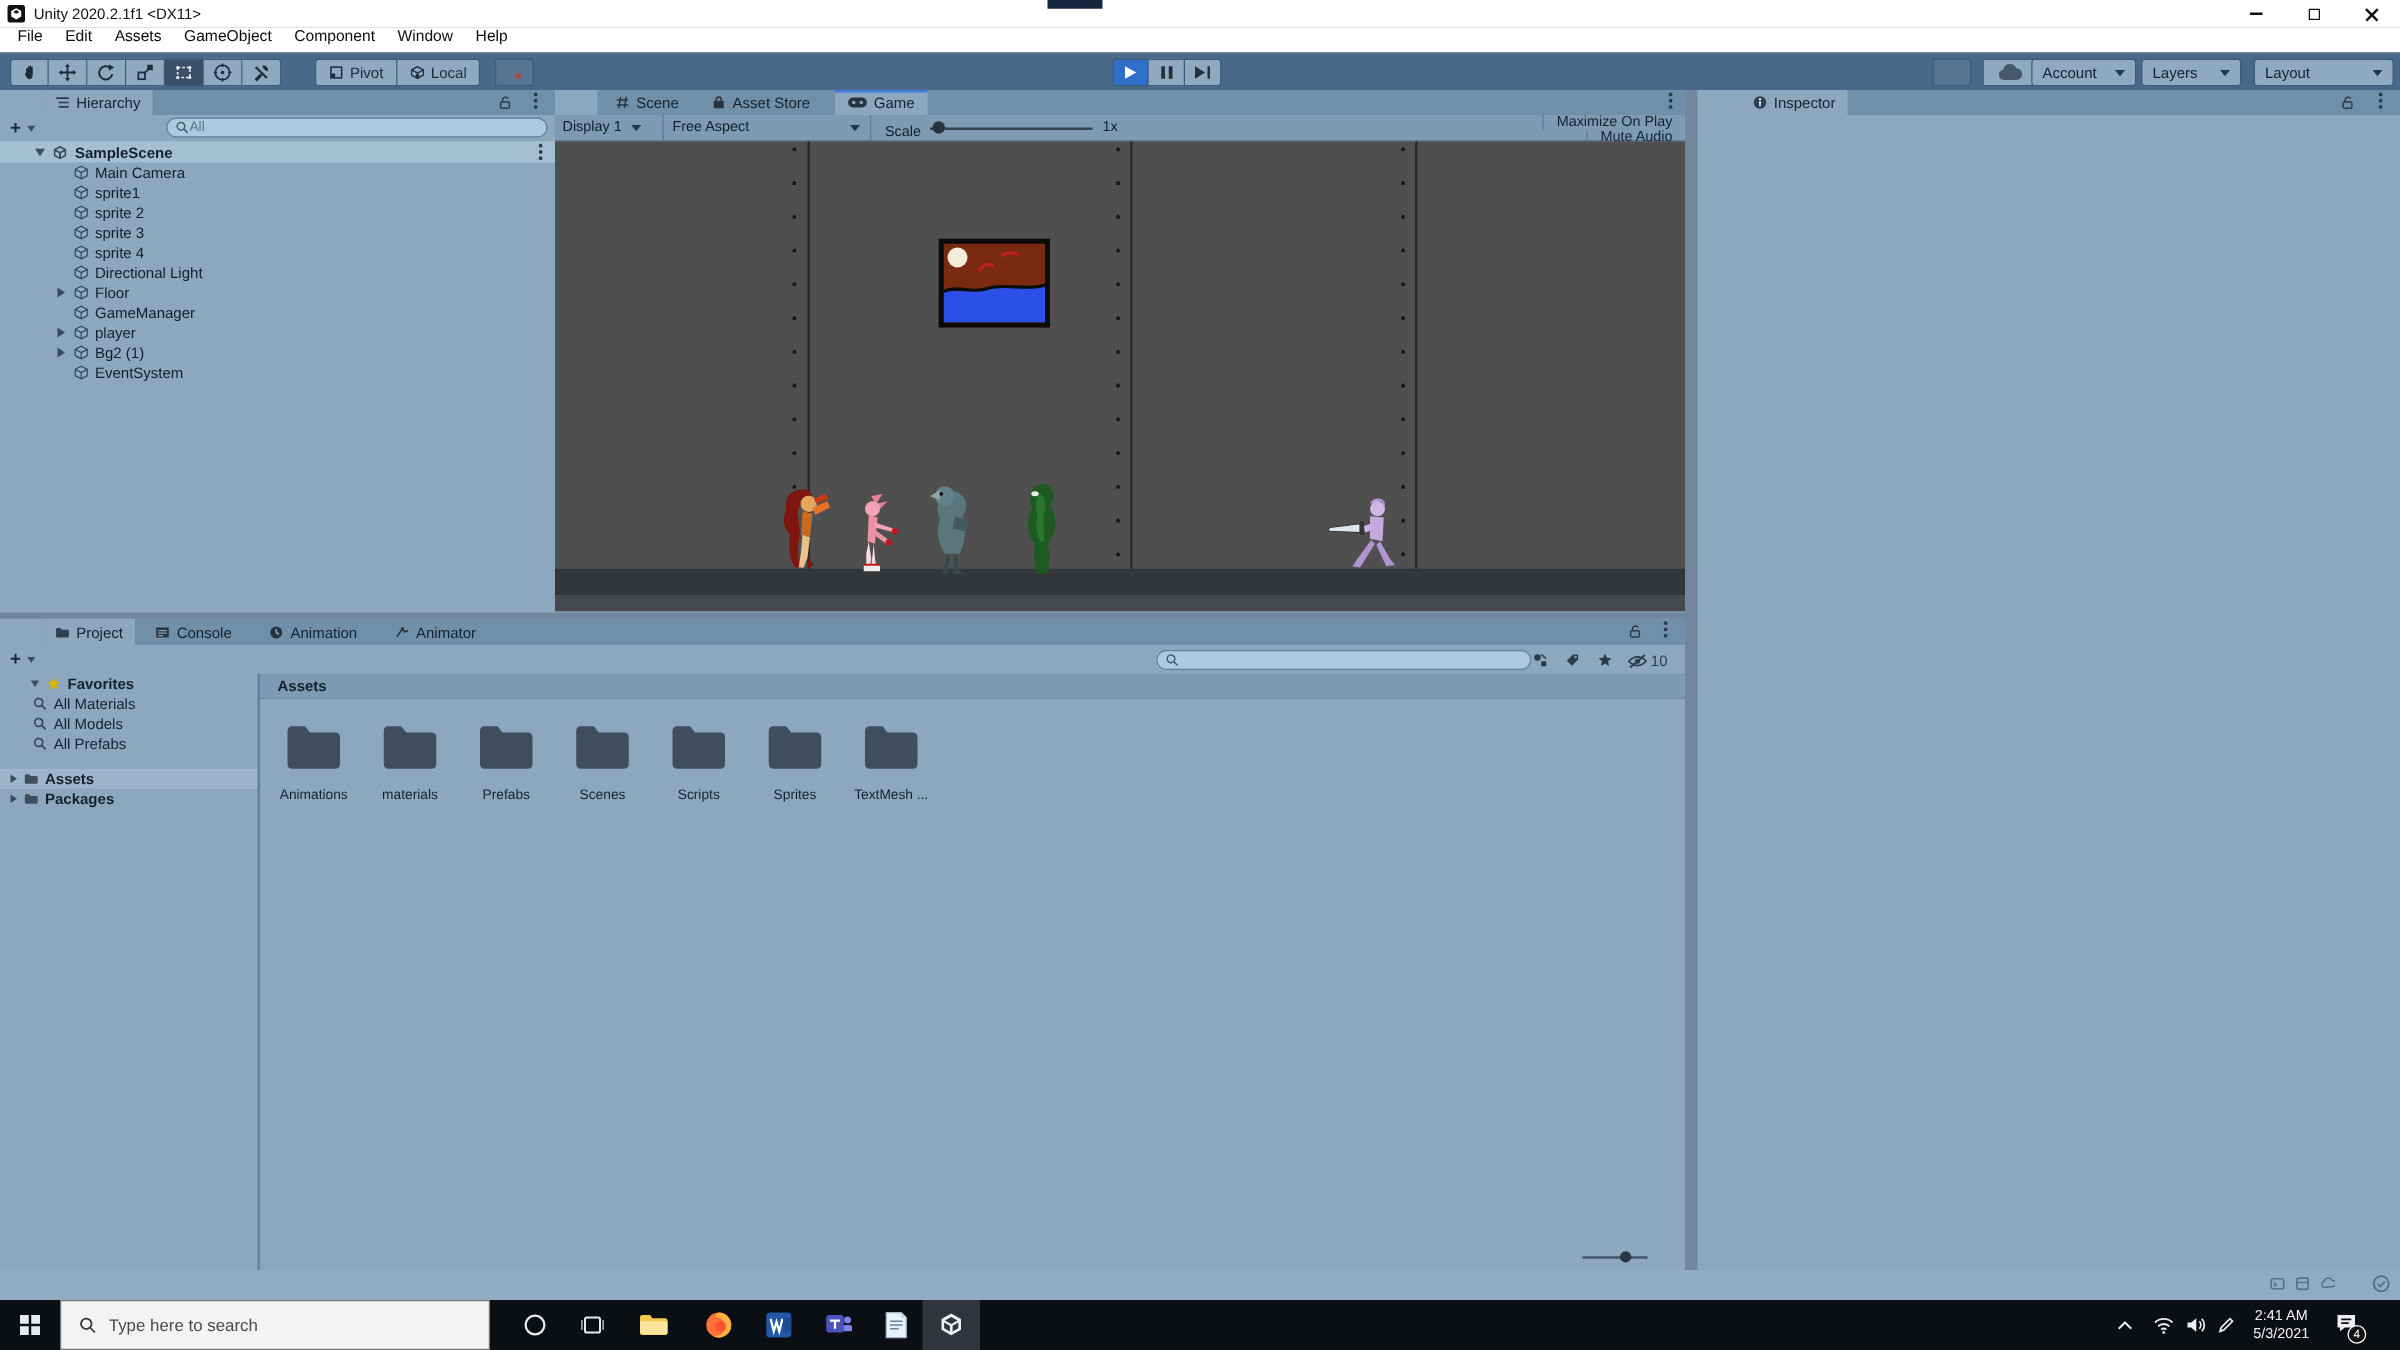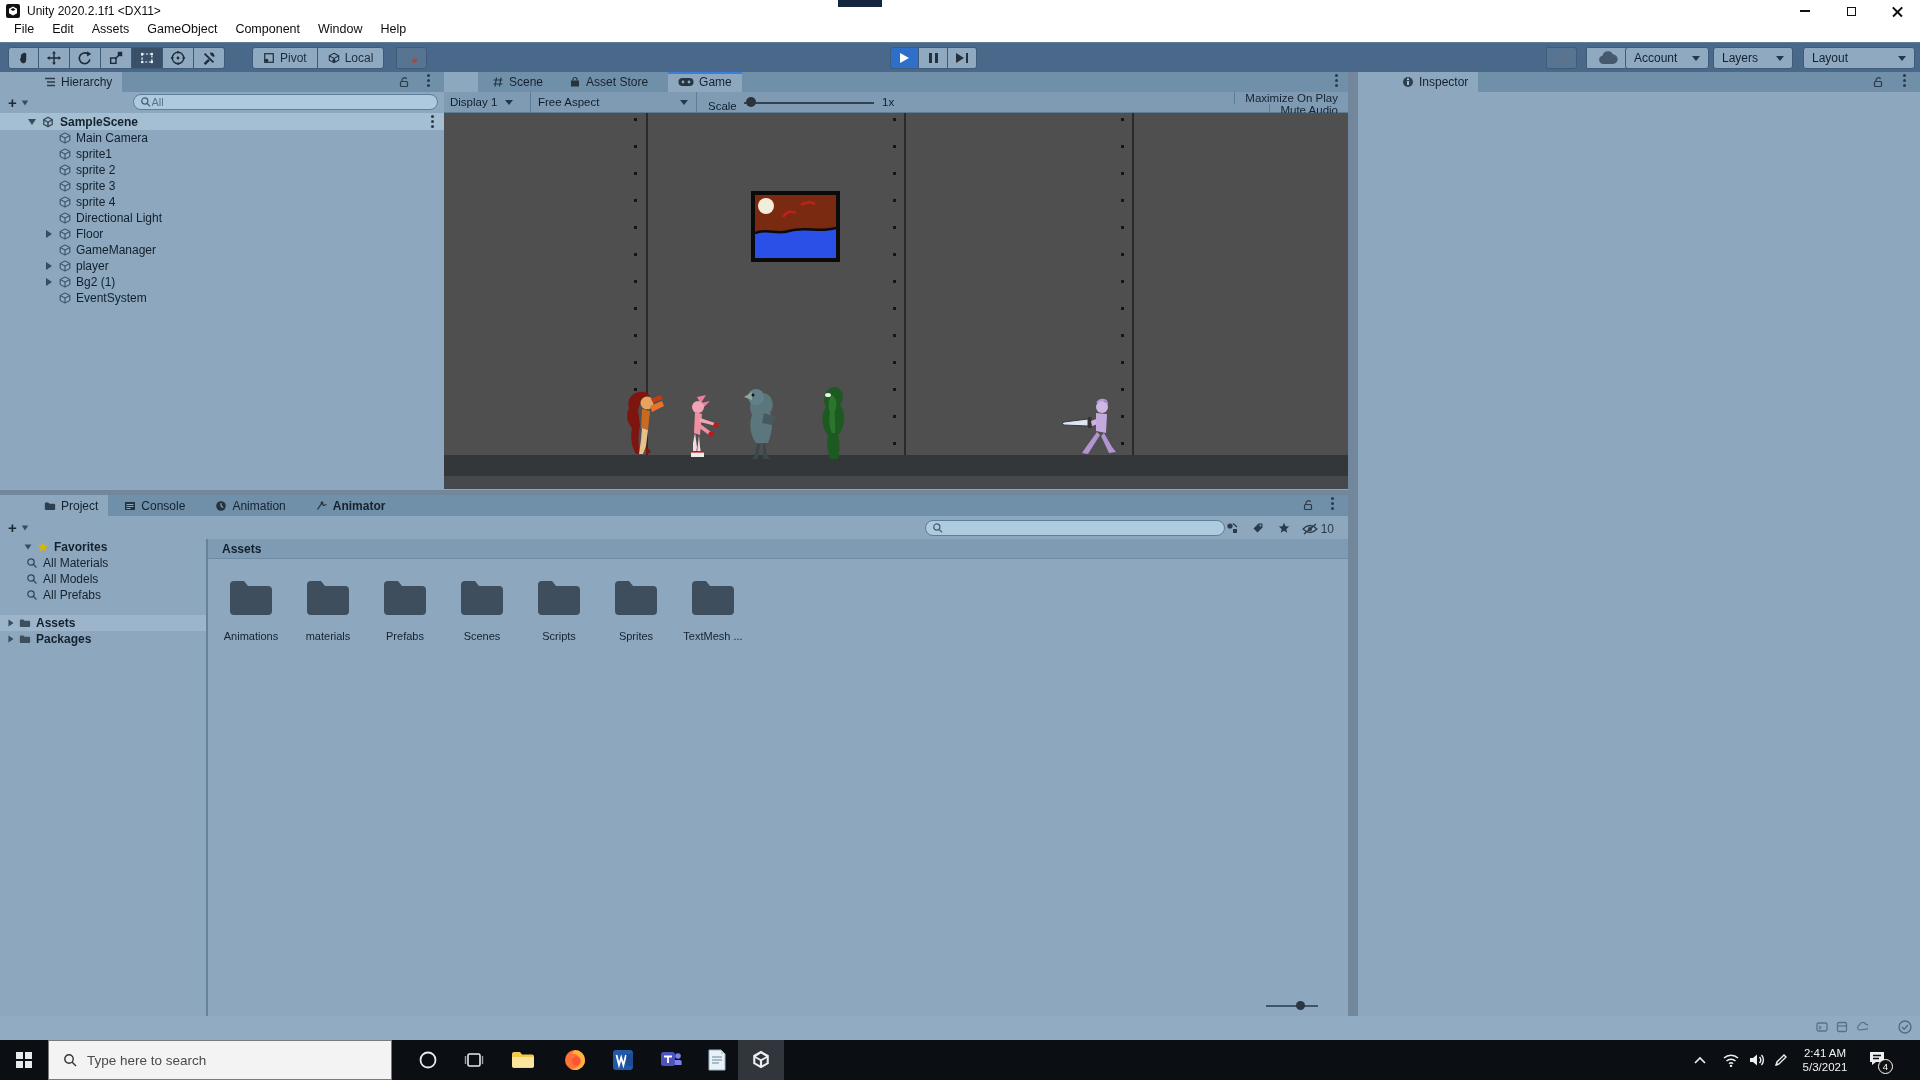--- a/index.html
+++ b/index.html
@@ -643,21 +643,21 @@
           </svg>
         <span>Console</span>
       </div>
       <div class="tab" style="margin-left:10px;">
         <svg class="i12" viewBox="0 0 12 12">
             <circle cx="6" cy="6" r="4.8" fill="#26343F"></circle>
             <path d="M6,3.2 V6 L8.2,7.4" stroke="#8CA7BE" stroke-width="1.2" fill="none"></path>
           </svg>
         <span>Animation</span>
       </div>
-      <div class="tab" style="margin-left:10px;font-weight:bold;">
+      <div class="tab" style="margin-left:10px;">
         <svg class="i12" viewBox="0 0 12 12">
             <path d="M1.5,9.5 L6,3 L7.5,5.5 L10.5,4.5" fill="none" stroke="#26343F" stroke-width="1.3"></path>
             <circle cx="6" cy="3" r="1.4" fill="#26343F"></circle>
           </svg>
         <span>Animator</span>
       </div>
       <div class="bar-ico" style="right:34px;">
         <svg class="i12" viewBox="0 0 12 12">
             <rect x="2.5" y="5.5" width="7" height="5" rx="1" fill="none" stroke="currentColor" stroke-width="1.2"></rect>
             <path d="M4,5.5 L4,4 A2.5,2.5 0 0 1 8.6,2.9" fill="none" stroke="currentColor" stroke-width="1.2"></path>

